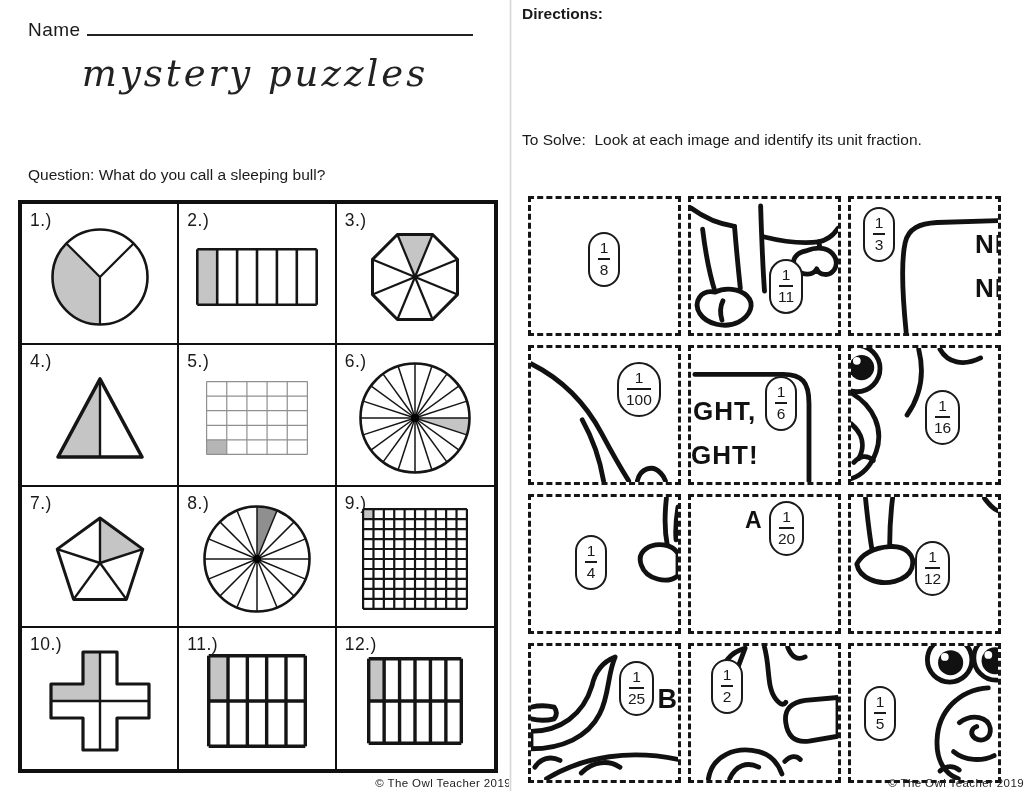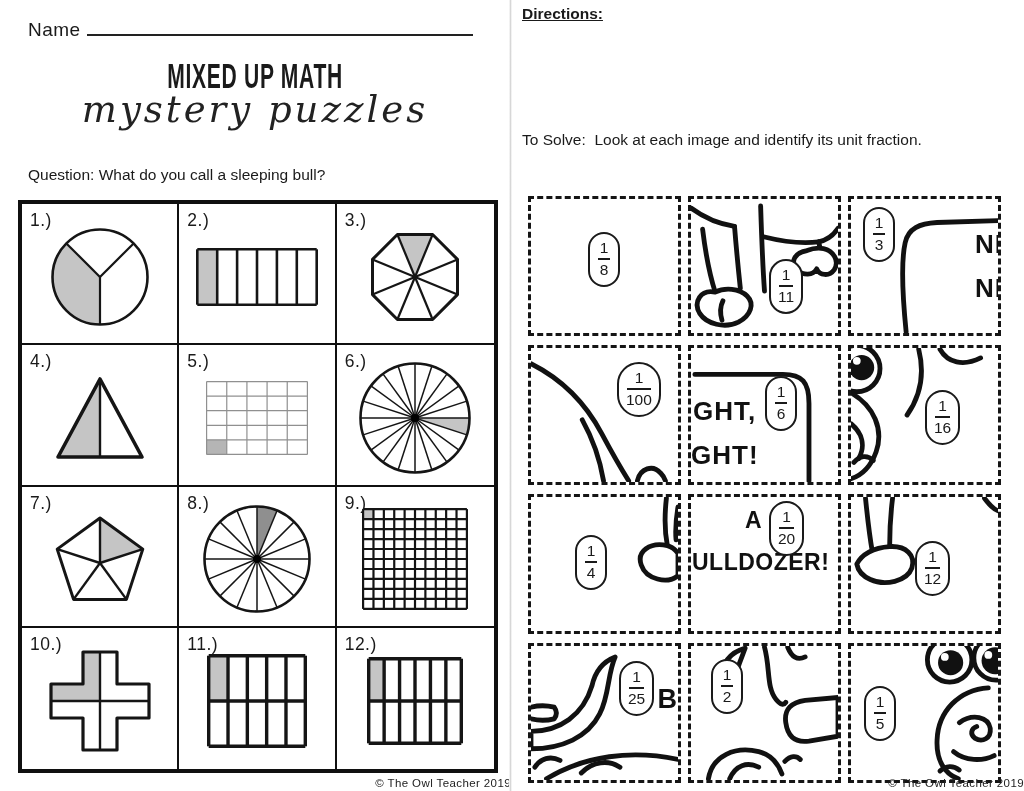--- a/index.html
+++ b/index.html
@@ -27,21 +27,21 @@
         position:relative;display:flex;align-items:center;justify-content:center}
   .cell:nth-child(3n){border-right:none}
   .cell:nth-child(n+10){border-bottom:none}
   .pnum{position:absolute;left:8px;top:6px;font-size:17.5px;letter-spacing:.5px}
   .fig{margin-top:10px}
   .footer{position:absolute;bottom:2px;font-size:11.5px;letter-spacing:.4px;text-align:right;color:#222}
   #footerL{left:0;width:511px}
   #footerR{left:0;width:512px}
 
   
-  .dir-head{position:absolute;left:10px;top:5px;font-size:15.5px;font-weight:700;text-decoration:underline}
+  .dir-head{position:absolute;left:10px;top:5px;font-size:15.5px;font-weight:700;}
   .dir-body{position:absolute;left:10px;top:25px;width:444px;font-size:15.5px;line-height:1.22}
   .tosolve{position:absolute;left:10px;top:131px;font-size:15.5px;width:490px}
   .tosolve b{font-weight:400}
   .piece-grid{position:absolute;left:16px;top:196px;display:grid;
               grid-template-columns:repeat(3,153px);grid-auto-rows:140px;gap:9px 7px}
   .piece{border:3.5px dashed #151515;box-sizing:border-box;position:relative;
          overflow:hidden;background:#fff}
   .art{position:absolute;left:0;top:0;width:100%;height:100%}
   .art path{stroke:#111;stroke-width:5;fill:none;stroke-linecap:round;stroke-linejoin:round}
   .art path.fw{fill:#fff}
@@ -77,21 +77,20 @@
   .piece:nth-child(10) .t0{right:0;top:38px;font-size:27px}
 </style>
 </head>
 <body>
 
 <div id="leftPage" class="page">
   <div class="name-row">
     <span>Name</span><span class="name-line"></span>
   </div>
   <div class="titlebox">
-    <div><span class="title1">MIXED UP MATH</span></div>
     <div class="title2">mystery puzzles</div>
   </div>
   <div class="question">Question: What do you call a sleeping bull?</div>
 
   <div class="pgrid">
     <div class="cell">
         <span class="pnum">1.)</span>
         <div class="fig"><svg width="100" height="100">
             <path d="M50,50 L50.00,97.50 A47.5,47.5 0 0 1 16.41,16.41 Z" fill="#c5c5c5"></path>
             <line x1="50" y1="50" x2="16.41" y2="16.41" stroke="#151515" stroke-width="2.2"></line>
@@ -395,21 +394,20 @@
       </svg>
       <div class="badge">
           <span class="fnum">1</span>
           <span class="fbar"></span>
           <span class="fden">4</span>
         </div>
     </div>
 
     <div class="piece">
       <span class="ptext t0">A</span>
-      <span class="ptext t1">ULLDOZER!</span>
       <div class="badge">
           <span class="fnum">1</span>
           <span class="fbar"></span>
           <span class="fden">20</span>
         </div>
     </div>
 
     <div class="piece">
       <svg class="art" viewBox="0 0 152 136">
         <path d="M15,0 C17,20 19,38 22,55"></path>

